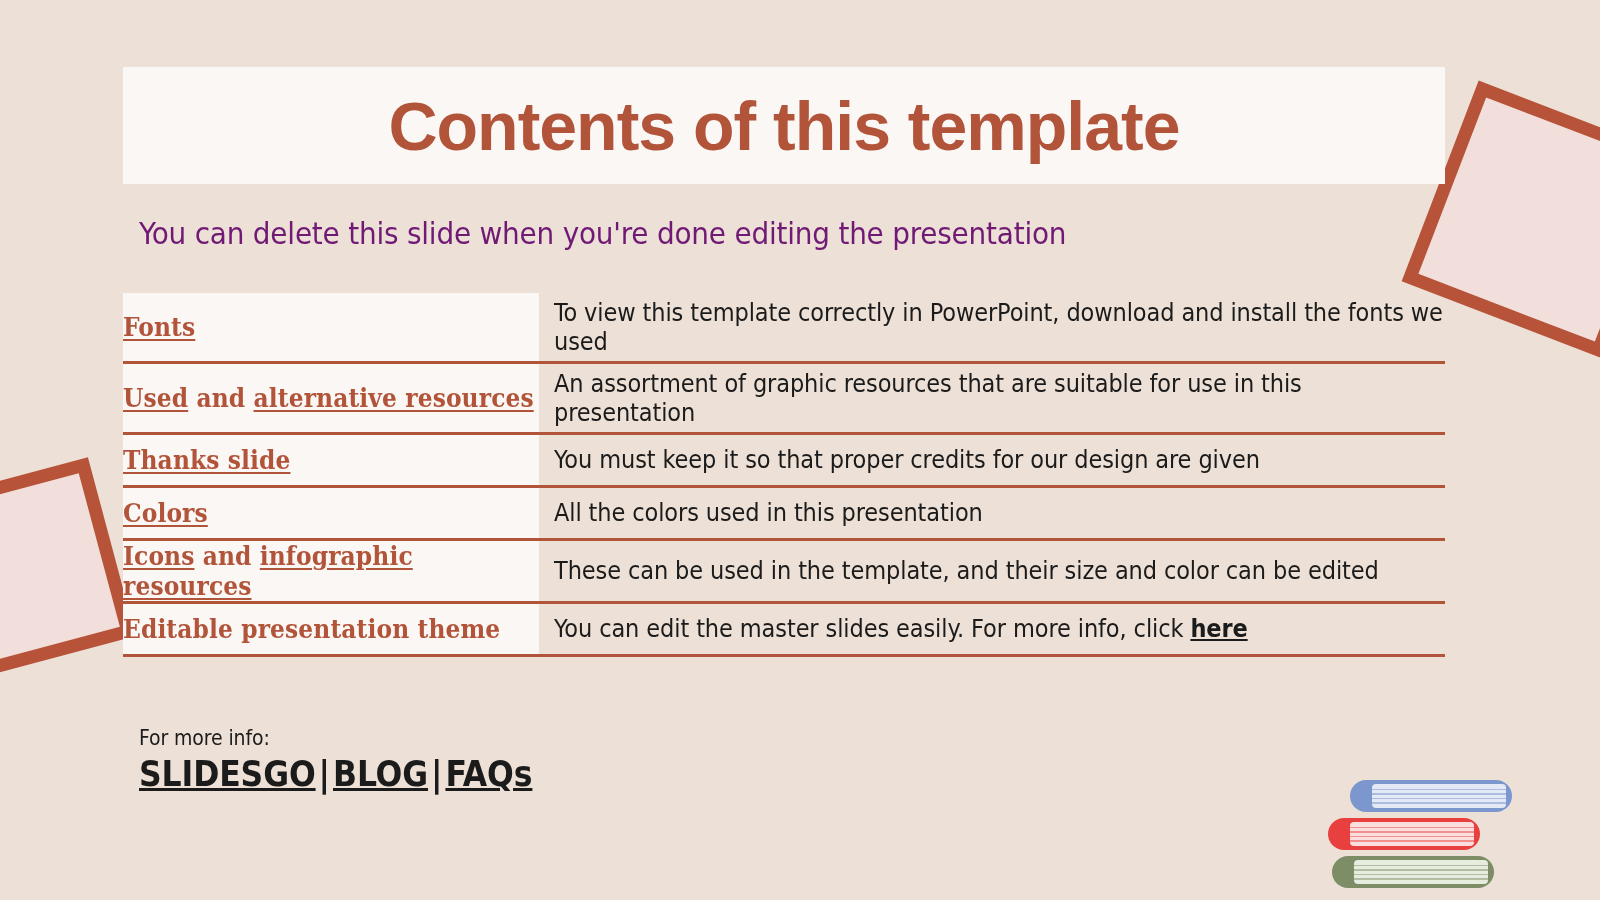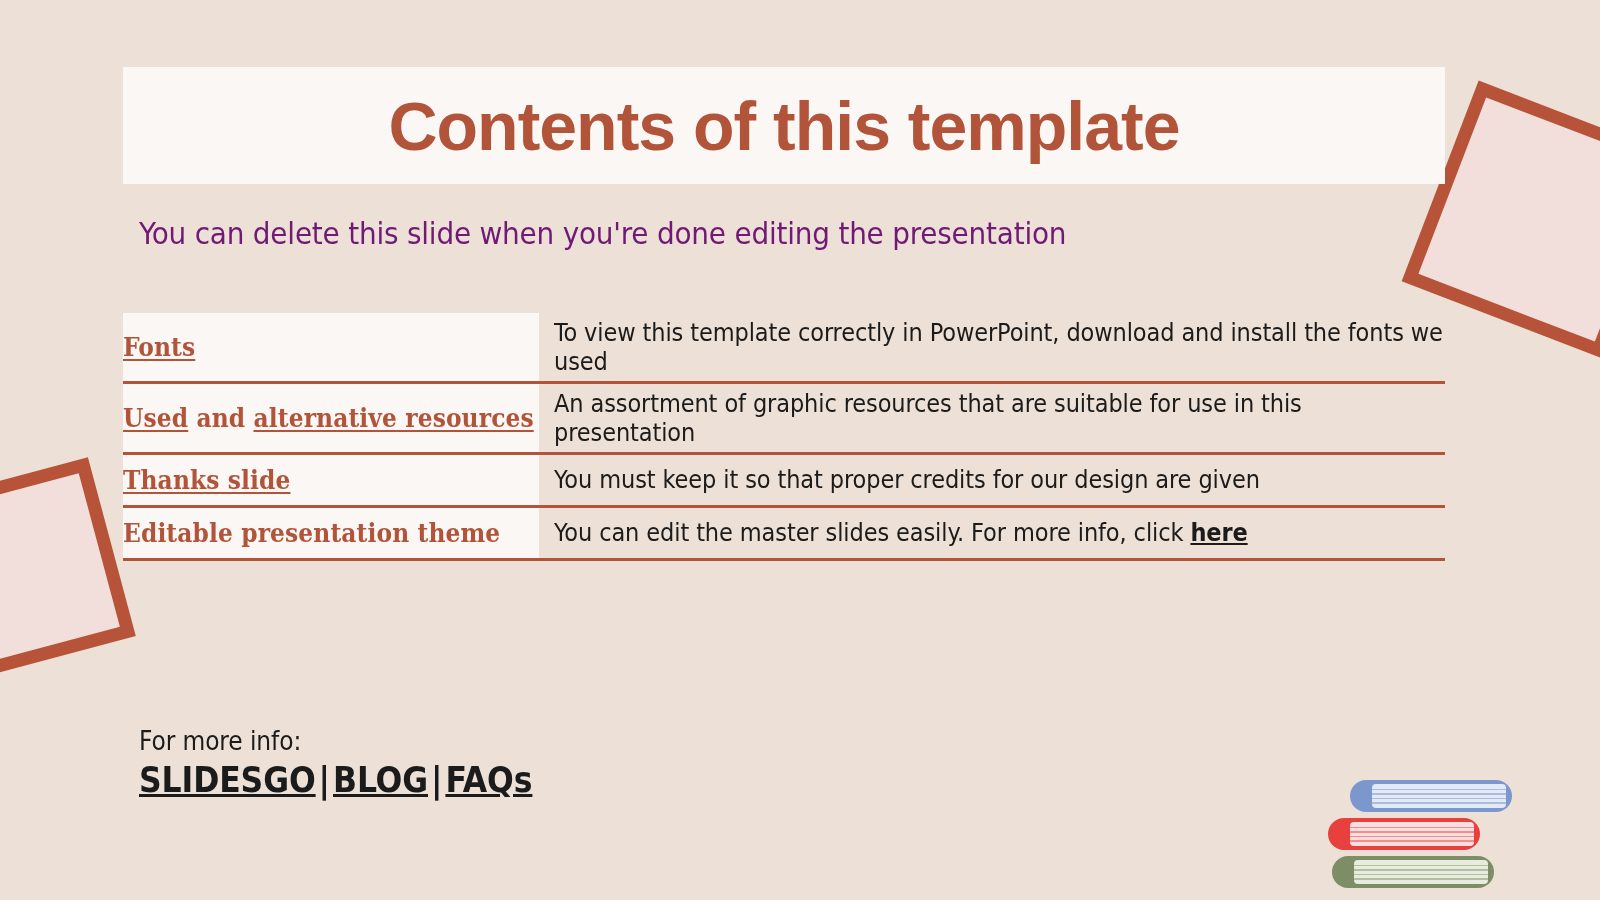--- a/index.html
+++ b/index.html
@@ -75,21 +75,20 @@
   }
 
   
   .content-table {
     position: absolute;
     left: 123px;
     top: 293px;
     width: 1322px;
     z-index: 2;
     border-collapse: collapse;
-    margin-top: 20px;
   }
   .content-table tr {
     border-bottom: 3px solid #B1543A;
   }
   .content-table td {
     padding: 0;
     vertical-align: middle;
   }
   .cell-left {
     width: 416px;
@@ -137,21 +136,21 @@
   .footer {
     position: absolute;
     top: 726px;
     left: 139px;
     z-index: 2;
     display: flex;
   }
   .footer-col { margin-right: 0; }
   .footer-col.sister { margin-left: 277px; }
   .footer-lead {
-    font-size: 26px;
+    font-size: 21px;
     color: #1b1b1b;
     letter-spacing: -0.1px;
     margin-bottom: 4px;
     white-space: nowrap;
   }
   .footer-links {
     font-size: 35px;
     font-weight: bold;
     color: #1b1b1b;
     letter-spacing: -0.1px;
@@ -228,20 +227,30 @@
         </tr>
         <tr class="r-tall">
           <td class="cell-left"><span class="row-label"><span class="lnk">Used</span><span class="plain"> and </span><span class="lnk">alternative resources</span></span></td>
           <td class="cell-gap"></td>
           <td class="cell-right"><span>An assortment of graphic resources that are suitable for use in this presentation</span></td>
         </tr>
         <tr class="r-short">
           <td class="cell-left"><span class="row-label"><span class="lnk">Thanks slide</span></span></td>
           <td class="cell-gap"></td>
           <td class="cell-right"><span>You must keep it so that proper credits for our design are given</span></td>
+        </tr>
+        <tr class="r-short">
+          <td class="cell-left"><span class="row-label"><span class="lnk">Colors</span></span></td>
+          <td class="cell-gap"></td>
+          <td class="cell-right"><span>All the colors used in this presentation</span></td>
+        </tr>
+        <tr class="r-short">
+          <td class="cell-left"><span class="row-label"><span class="lnk">Icons</span><span class="plain"> and </span><span class="lnk">infographic resources</span></span></td>
+          <td class="cell-gap"></td>
+          <td class="cell-right"><span>These can be used in the template, and their size and color can be edited</span></td>
         </tr>
         <tr class="r-short">
           <td class="cell-left"><span class="row-label"><span class="plain">Editable presentation theme</span></span></td>
           <td class="cell-gap"></td>
           <td class="cell-right"><span>You can edit the master slides easily. For more info, click </span><span class="inline-link">here</span></td>
         </tr>
       </tbody>
   </table>
 
   <div class="footer">

